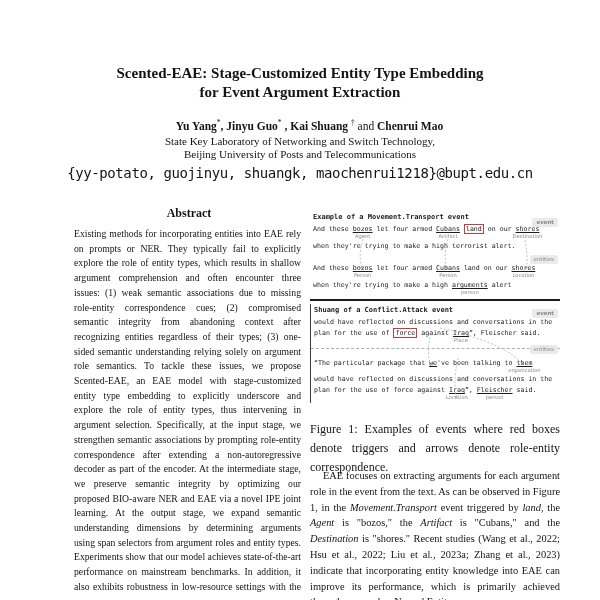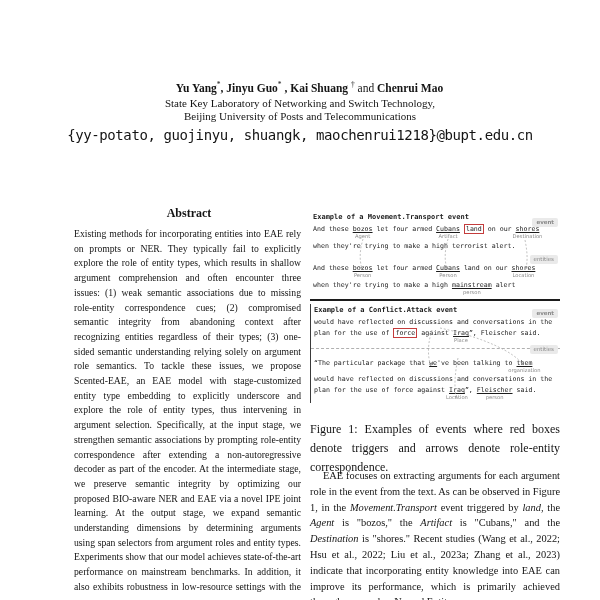--- a/index.html
+++ b/index.html
@@ -38,45 +38,46 @@
   .bodytext{position:absolute;left:310px;top:468px;width:250px;font-size:10.4px;line-height:15.8px;
             text-align:justify;text-indent:13px;}
   .it{font-style:italic;}
 </style>
 </head>
 <body>
 
 <div class="page">
 
   <div class="hdr">
+    <div class="title"><span>Scented-EAE: Stage-Customized Entity Type Embedding</span><br><span>for Event Argument Extraction</span></div>
     <div class="authors"><span class="b">Yu Yang</span><sup>*</sup><span class="b">, </span><span class="b">Jinyu Guo</span><sup>*</sup><span class="b"> , </span><span class="b">Kai Shuang </span><sup>†</sup><span>  and  </span><span class="b">Chenrui Mao</span></div>
     <div class="affil"><span>State Key Laboratory of Networking and Switch Technology,</span><br><span>Beijing University of Posts and Telecommunications</span></div>
     <div class="email">{yy-potato, guojinyu, shuangk, maochenrui1218}@bupt.edu.cn</div>
   </div>
 
   <div class="abs-head">Abstract</div>
   <div class="abs-text"><span>Existing methods for incorporating entities into EAE rely on prompts or NER. They typically fail to explicitly explore the role of entity types, which results in shallow argument comprehension and often encounter three issues: (1) weak semantic associations due to missing role-entity correspondence cues; (2) compromised semantic integrity from abandoning context after recognizing entities regardless of their types; (3) one-sided semantic understanding relying solely on argument role semantics. To tackle these issues, we propose Scented-EAE, an EAE model with stage-customized entity type embedding to explicitly underscore and explore the role of entity types, thus intervening in argument selection. Specifically, at the input stage, we strengthen semantic associations by prompting role-entity correspondence after extending a non-autoregressive decoder as part of the encoder. At the intermediate stage, we preserve semantic integrity by optimizing our proposed BIO-aware NER and EAE via a novel IPE joint learning. At the output stage, we expand semantic understanding dimensions by determining arguments using span selectors from argument roles and entity types. Experiments show that our model achieves state-of-the-art performance on mainstream benchmarks. In addition, it also exhibits robustness in low-resource settings with the help of prompts and entity types.</span><sup>1</sup></div>
 
   <div class="fig">
 
     <div>
       <div class="fhead"><span>Example of a Movement.Transport event</span><span class="badge" style="top:7px;">event</span></div>
       <div class="fline t17"><span>And these </span><span class="ent"><span>bozos</span><span class="lab">Agent</span></span><span> let four armed </span><span class="ent"><span>Cubans</span><span class="lab">Artifact</span></span><span> </span><span class="trg">land</span><span> on our </span><span class="ent"><span>shores</span><span class="lab">Destination</span></span></div>
       <div class="fline t12">when they're trying to make a high terrorist alert.</div>
       <div class="brow">
           <span class="badge" style="top:1px;">entities</span>
         </div>
       <div class="fline t17"><span>And these </span><span class="ent"><span>bozos</span><span class="lab">Person</span></span><span> let four armed </span><span class="ent"><span>Cubans</span><span class="lab">Person</span></span><span> land on our </span><span class="ent"><span>shores</span><span class="lab">Location</span></span></div>
-      <div class="fline t17"><span>when they're trying to make a high </span><span class="ent"><span>mainstream</span><span class="lab">person</span></span><span> alert</span></div>
+      <div class="fline t17"><span>when they're trying to make a high </span><span class="ent"><span>arguments</span><span class="lab">person</span></span><span> alert</span></div>
     </div>
 
     <div class="divider"></div>
 
     <div class="ex2">
-      <div class="fhead"><span>Example of a Conflict.Attack event</span><span class="badge" style="top:5px;">event</span></div>
+      <div class="fhead"><span>Shuang of a Conflict.Attack event</span><span class="badge" style="top:5px;">event</span></div>
       <div class="fline t11">would have reflected on discussions and conversations in the</div>
       <div class="fline t17"><span>plan for the use of </span><span class="trg">force</span><span> against </span><span class="ent"><span>Iraq</span><span class="lab">Place</span></span><span>”, Fleischer said.</span></div>
       <div class="dash">
           <span class="badge">entities</span>
         </div>
       <div class="fline t16"><span>“The particular package that </span><span class="ent"><span>we</span></span><span>'ve been talking to </span><span class="ent"><span>them</span><span class="lab">organization</span></span></div>
       <div class="fline t11">would have reflected on discussions and conversations in the</div>
       <div class="fline t17"><span>plan for the use of force against </span><span class="ent"><span>Iraq</span><span class="lab">Location</span></span><span>”, </span><span class="ent"><span>Fleischer</span><span class="lab">person</span></span><span> said.</span></div>
     </div>
 

